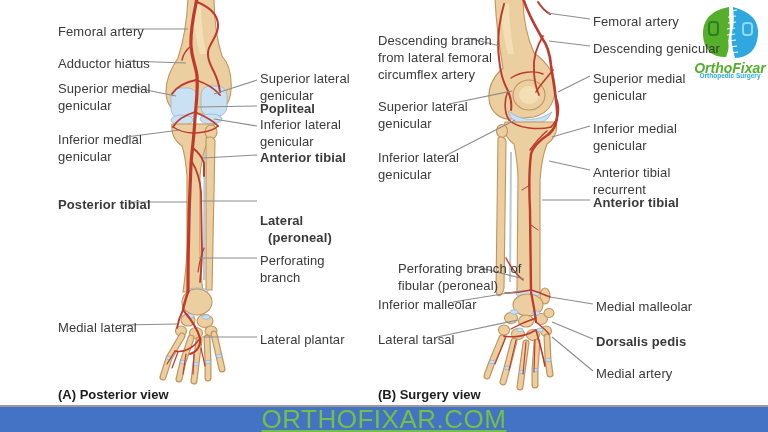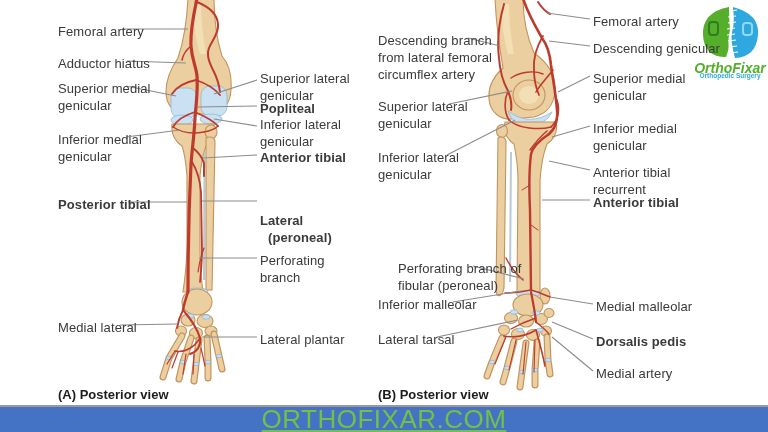--- a/index.html
+++ b/index.html
@@ -307,21 +307,21 @@
   <div class="lbl" style="left:593px;top:71px">Superior medial
 genicular</div>
   <div class="lbl" style="left:593px;top:121px">Inferior medial
 genicular</div>
   <div class="lbl" style="left:593px;top:165px">Anterior tibial
 recurrent</div>
   <div class="lbl bold" style="left:593px;top:195px">Anterior tibial</div>
   <div class="lbl" style="left:596px;top:299px">Medial malleolar</div>
   <div class="lbl bold" style="left:596px;top:334px">Dorsalis pedis</div>
   <div class="lbl" style="left:596px;top:366px">Medial artery</div>
-  <div class="caption" style="left:378px;top:387px">(B) Posterior view</div>
+  <div class="caption" style="left:378px;top:387px">(B) Surgery view</div>
 
   <div class="logo-box">
     <div class="logo-name">OrthoFixar</div>
     <div class="logo-tag">Orthopedic Surgery</div>
   </div>
 
   <div class="footer-line"></div>
   <div class="footer-bar">
     <span class="footer-text">ORTHOFIXAR.COM</span>
   </div>

